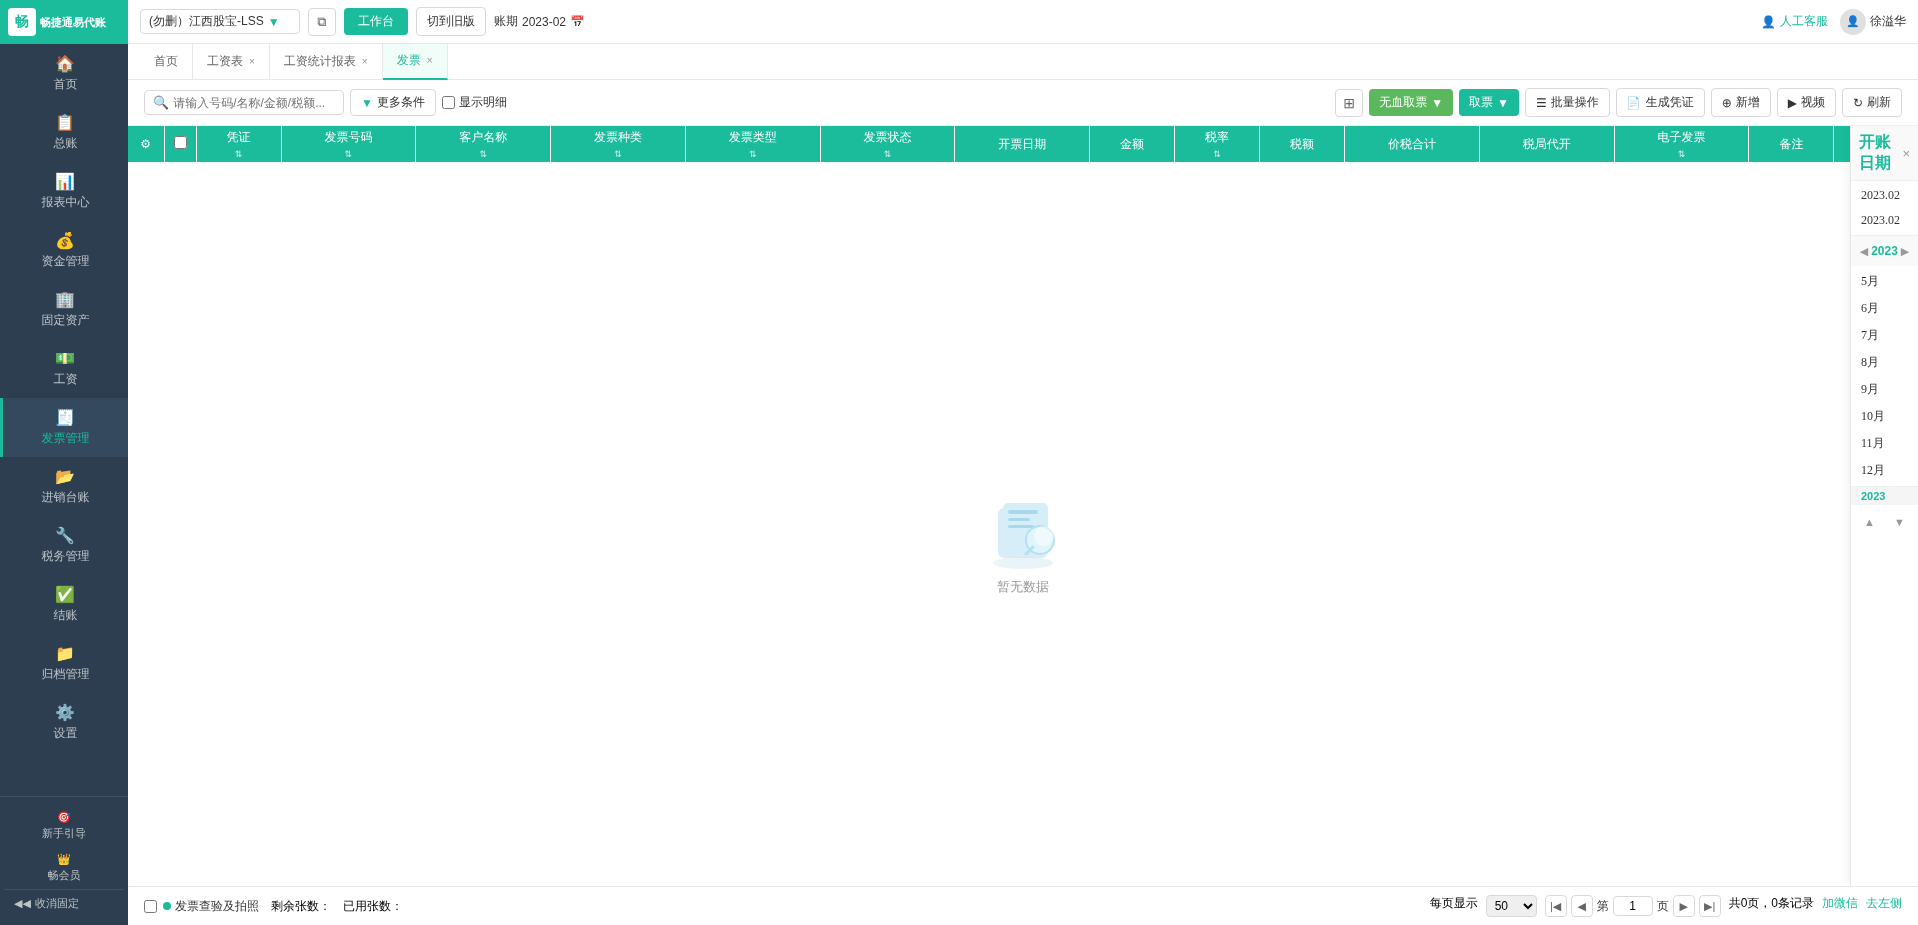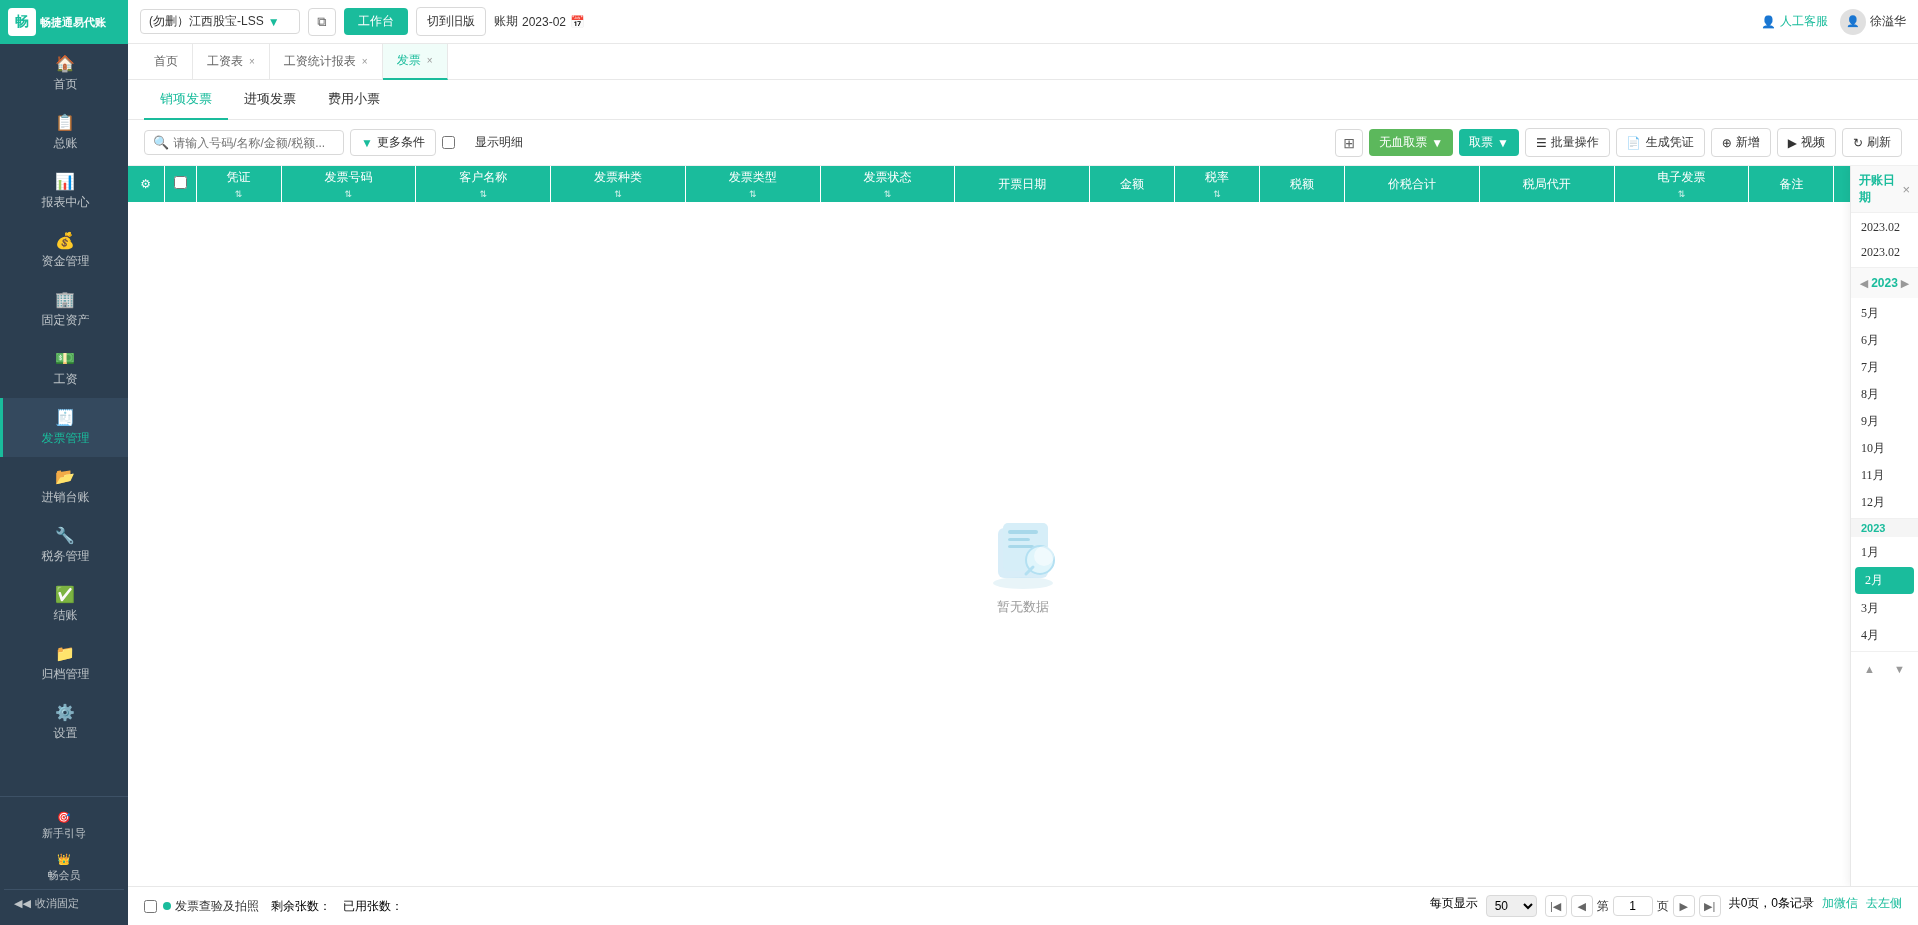--- a/index.html
+++ b/index.html
@@ -303,21 +303,21 @@
       background: white;
       font-size: 12px;
       color: #333;
       cursor: pointer;
     }
     .filter-btn .filter-icon { color: #1abc9c; }
 
     .show-detail {
       display: flex;
       align-items: center;
-      gap: 20px;
+      gap: 4px;
       font-size: 12px;
       color: #333;
       cursor: pointer;
     }
     .show-detail input[type=checkbox] { cursor: pointer; }
 
     
     .grid-icon-btn {
       display: flex;
       align-items: center;
@@ -685,31 +685,20 @@
       <span class="close-tab">×</span>
     </div>
     <div class="tab active">
       <span>发票</span>
       <span class="close-tab">×</span>
     </div>
   </div>
 
   <div class="content">
 
-    <div class="subtabs">
-      <div class="subtab active">
-        <span>销项发票</span>
-      </div>
-      <div class="subtab">
-        <span>进项发票</span>
-      </div>
-      <div class="subtab">
-        <span>费用小票</span>
-      </div>
-    </div>
 
     <div class="toolbar">
       <div class="toolbar-left">
         <div class="search-box">
           <span class="search-icon">🔍</span>
           <input type="text" placeholder="请输入号码/名称/金额/税额..." style="">
         </div>
         <button class="filter-btn">
           <span class="filter-icon">▼</span>
           <span>更多条件</span>
@@ -866,21 +855,21 @@
             <circle cx="62" cy="52" r="14" fill="#e0f5fb" stroke="#b3e0f2" stroke-width="2"></circle>
             <circle cx="66" cy="48" r="10" fill="white" opacity="0.5"></circle>
             <path d="M55 59 L48 66" stroke="#b3e0f2" stroke-width="3" stroke-linecap="round"></path>
           </svg>
           <span>暂无数据</span>
         </div>
       </div>
 
       <div class="date-panel">
         <div class="date-panel-header">
-          <span style="font-size:12px;color:#1abc9c;font-weight:bold;">开账日期</span>
+          <span style="font-size:16px;color:#1abc9c;font-weight:bold;">开账日期</span>
           <span class="date-panel-close">×</span>
         </div>
 
         <div class="date-section">
           <div class="date-item">
             <span>2023.02</span>
           </div>
           <div class="date-item">
             <span>2023.02</span>
           </div>
@@ -916,34 +905,20 @@
           </div>
           <div class="date-item">
             <span>12月</span>
           </div>
         </div>
 
         <div class="year-2023-label">
           <span style="font-size:11px;color:#1abc9c;font-weight:bold;">2023</span>
         </div>
 
-        <div class="date-section">
-          <div class="date-item">
-            <span>1月</span>
-          </div>
-          <div class="date-item active">
-            <span>2月</span>
-          </div>
-          <div class="date-item">
-            <span>3月</span>
-          </div>
-          <div class="date-item">
-            <span>4月</span>
-          </div>
-        </div>
 
         <div style="display:flex;justify-content:center;gap:8px;padding:6px;">
           <div class="date-nav-icon">▲</div>
           <div class="date-nav-icon">▼</div>
         </div>
       </div>
 
     </div>
 
     <div class="footer">

